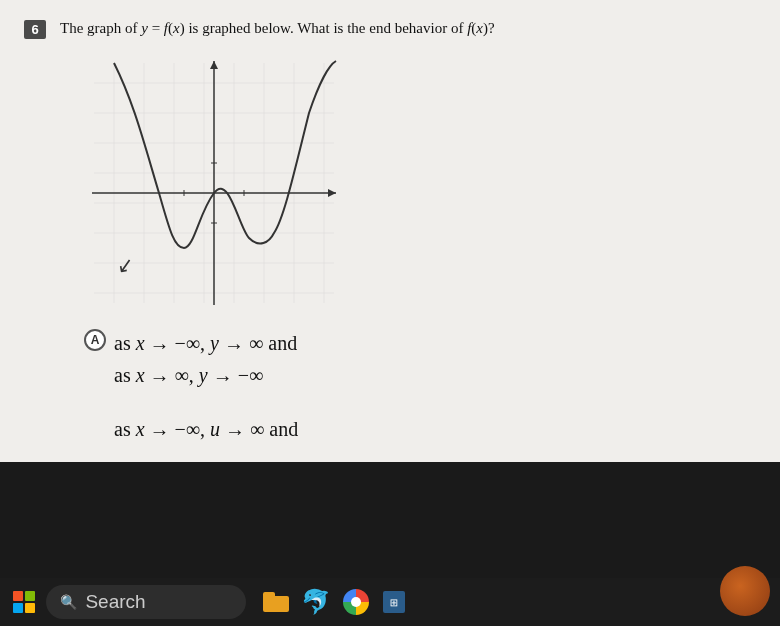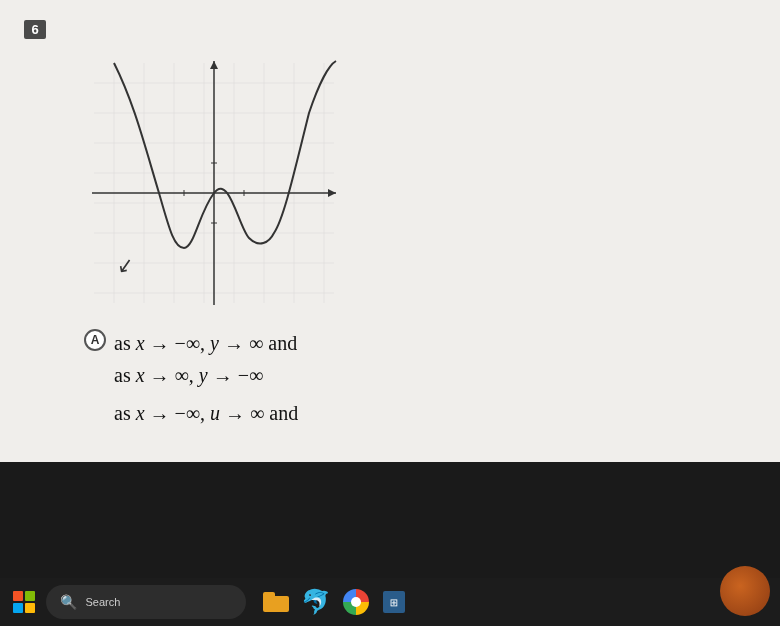--- a/index.html
+++ b/index.html
@@ -168,21 +168,21 @@
       cursor: text;
     }
 
     .search-icon-unicode {
       color: #aaa;
       font-size: 14px;
     }
 
     .search-label {
       color: #ccc;
-      font-size: 11px;
+      font-size: 19px;
       font-family: Arial, sans-serif;
     }
 
     .taskbar-icons {
       display: flex;
       align-items: center;
       gap: 4px;
       margin-left: 6px;
     }
 
@@ -280,20 +280,23 @@
       opacity: 0.85;
     }
   </style>
 </head>
 <body>
 
 <div class="main-content">
 
   <div class="question-header">
     <div class="question-number">6</div>
+    <div class="question-text">
+      The graph of <em>y</em> = <em>f</em>(<em>x</em>) is graphed below. What is the end behavior of <em>f</em>(<em>x</em>)?
+    </div>
   </div>
 
   <div class="graph-container">
     <svg class="graph-svg" viewBox="0 0 260 260" xmlns="http://www.w3.org/2000/svg">
 
       <g stroke="#ccc" stroke-width="0.5" opacity="0.7">
 
         <line x1="30" y1="10" x2="30" y2="250"></line>
         <line x1="60" y1="10" x2="60" y2="250"></line>
         <line x1="90" y1="10" x2="90" y2="250"></line>
@@ -347,21 +350,21 @@
   <div class="answer-section">
     <div class="answer-option">
       <div class="option-circle">
         <span>A</span>
       </div>
       <div class="option-text">
         as <em>x</em> → −∞, <em>y</em> → ∞ and<br>
         as <em>x</em> → ∞, <em>y</em> → −∞
       </div>
     </div>
-    <div class="answer-option" style="margin-top:4px;">
+    <div class="answer-option" style="margin-top:20px;">
       <div style="width:22px; flex-shrink:0;"></div>
       <div class="option-text">
         as <em>x</em> → −∞, <em>u</em> → ∞ and
       </div>
     </div>
   </div>
 </div>
 
 <div class="taskbar">
 

